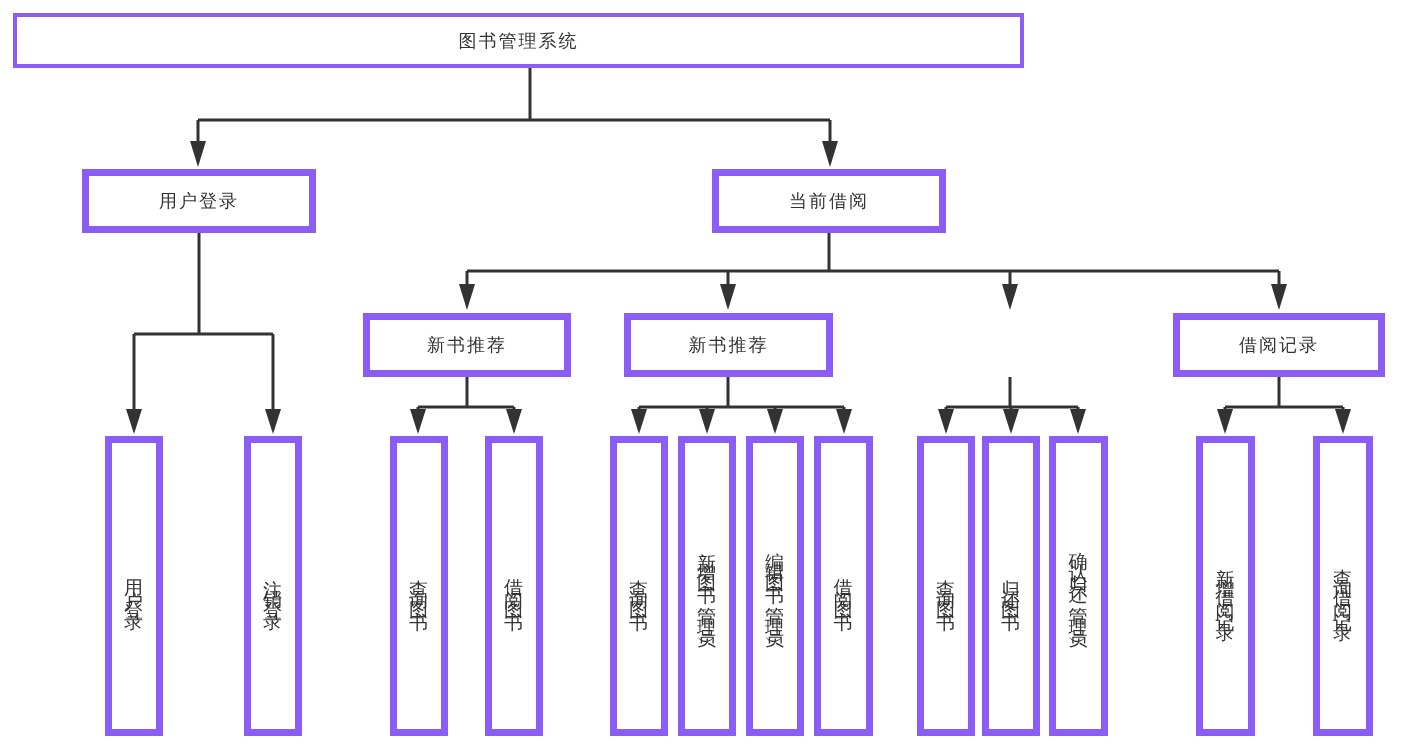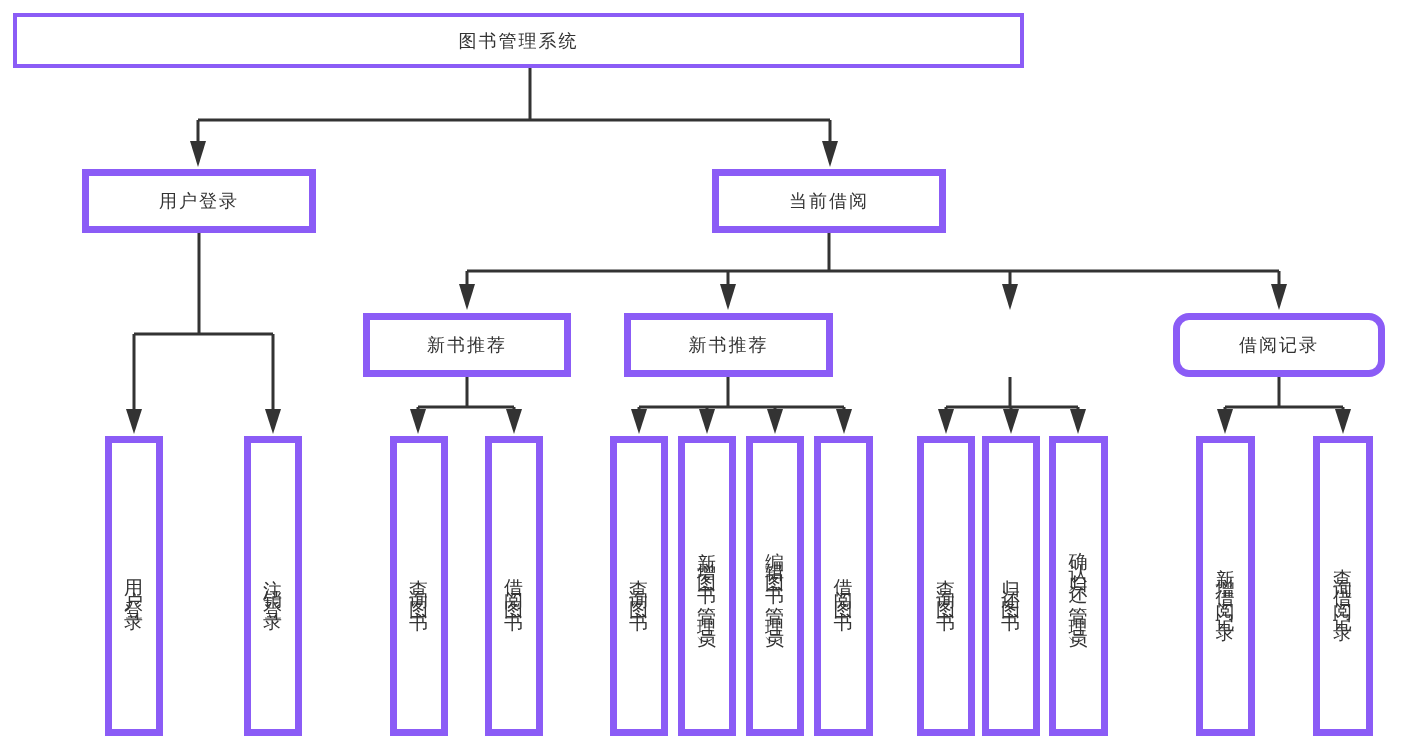--- a/index.html
+++ b/index.html
@@ -107,21 +107,21 @@
   <div class="box lvl2" style="left:712px;">
     <span class="h-label">当前借阅</span>
   </div>
 
   <div class="box lvl3" style="left:363px; width:208px;">
     <span class="h-label">新书推荐</span>
   </div>
   <div class="box lvl3" style="left:624px; width:209px;">
     <span class="h-label">新书推荐</span>
   </div>
-  <div class="box lvl3" style="left:1173px; width:212px;border-radius:16px;">
+  <div class="box lvl3" style="left:1173px; width:212px;">
     <span class="h-label">借阅记录</span>
   </div>
 
   <div class="box leaf" style="left:105px;">
     <span class="v-label">用户登录</span>
   </div>
   <div class="box leaf" style="left:244px;">
     <span class="v-label">注销登录</span>
   </div>
   <div class="box leaf" style="left:390px;">

